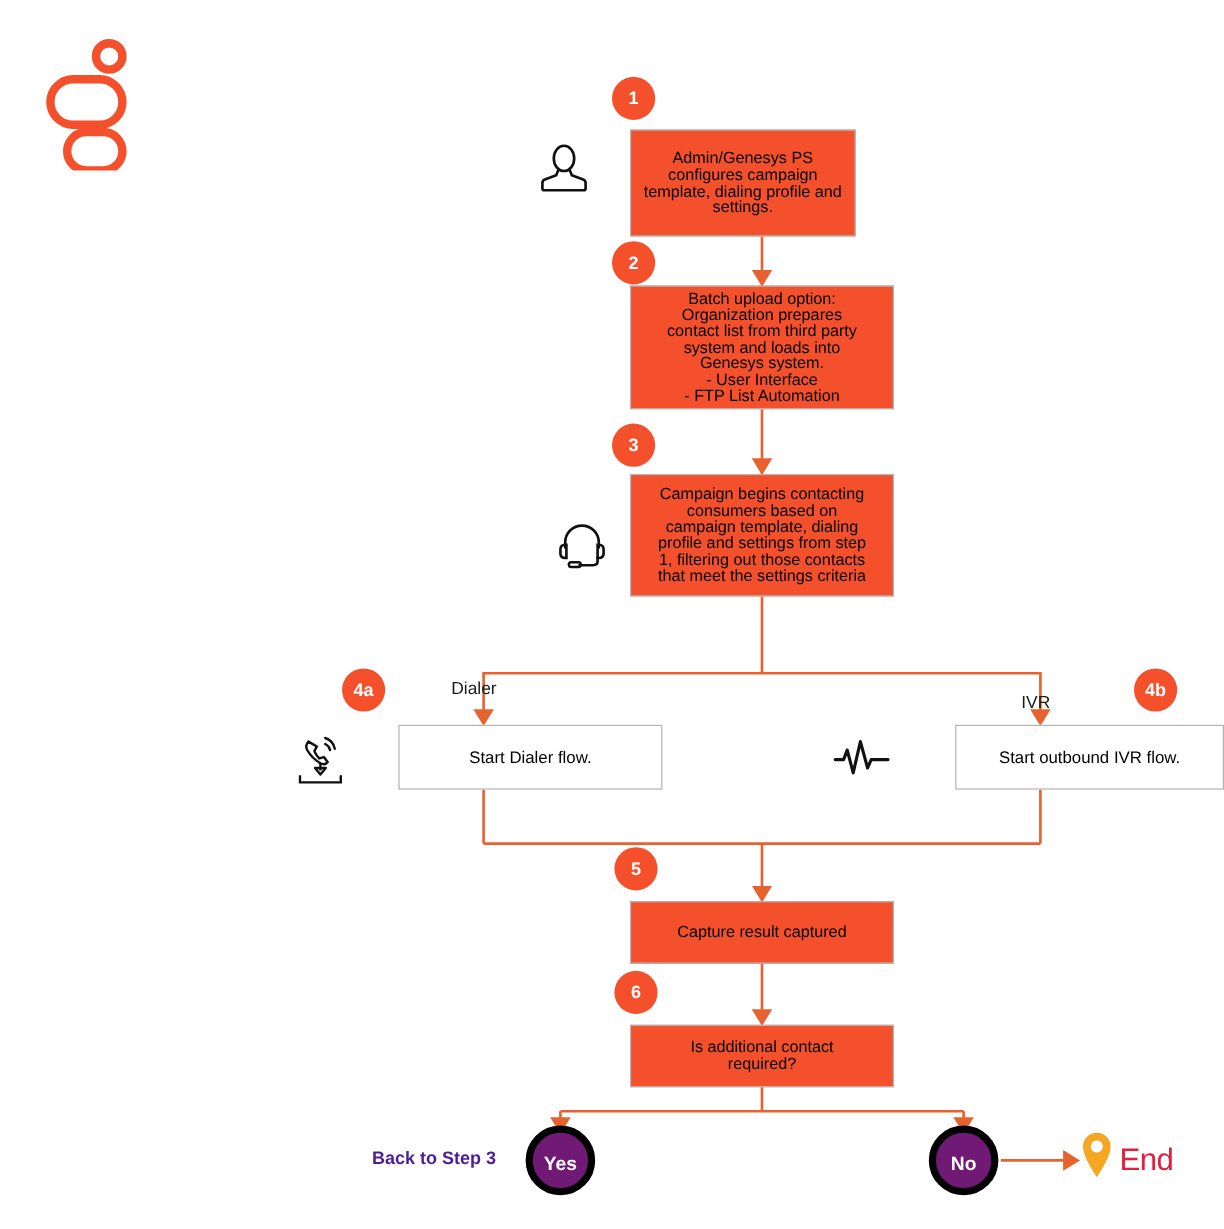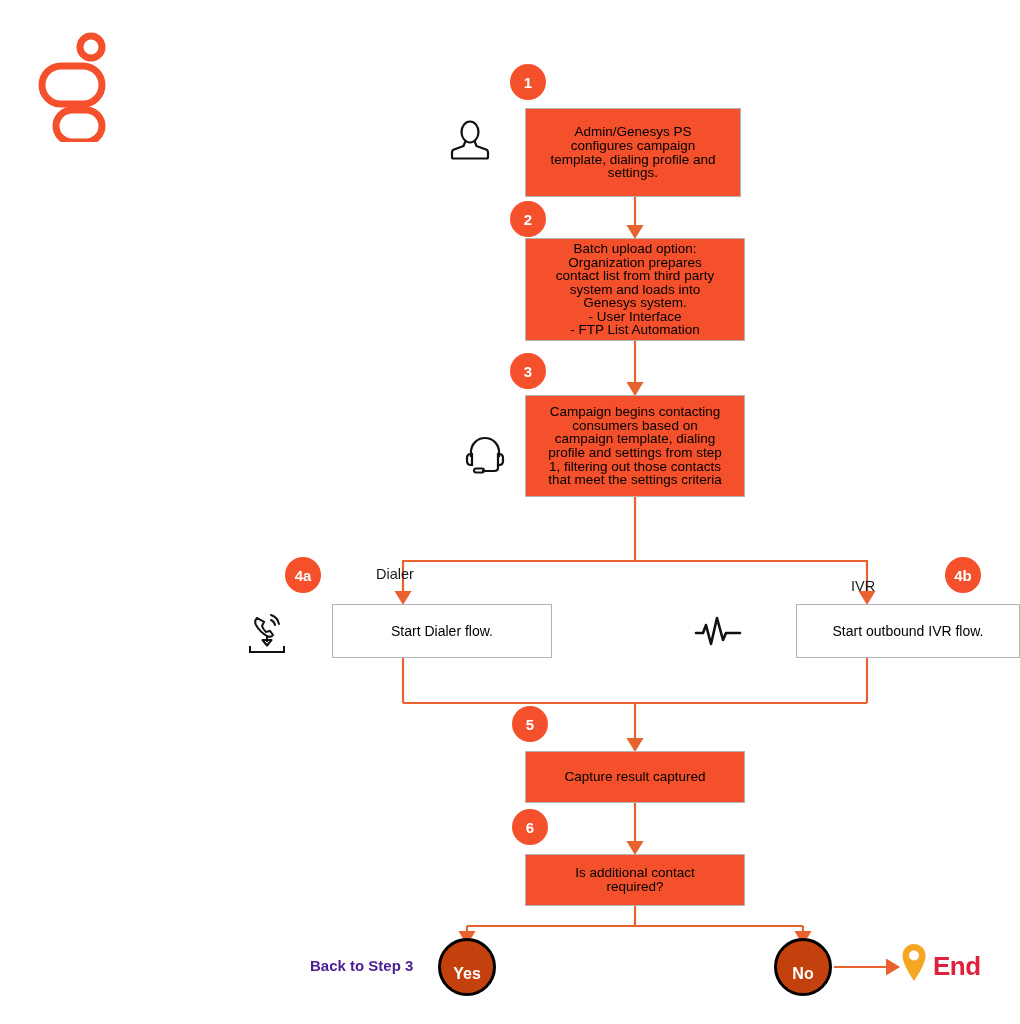--- a/index.html
+++ b/index.html
@@ -62,22 +62,22 @@
     align-items: center;
     justify-content: center;
     line-height: 1;
   }
   
   .decision-circle {
     position: absolute;
     width: 58px;
     height: 58px;
     border-radius: 50%;
-    background: #c2410c;
-    border: 3px solid #000000;
+    background: #701a75;
+    border: 6px solid #000000;
     color: #ffffff;
     font-size: 16px;
     font-weight: bold;
     display: flex;
     align-items: flex-end;
     justify-content: center;
     padding-bottom: 10px;
     box-sizing: border-box;
   }
   
@@ -90,21 +90,21 @@
   .note-text {
     position: absolute;
     font-size: 15px;
     font-weight: bold;
     color: #4c1d95;
     white-space: nowrap;
   }
   .end-text {
     position: absolute;
     font-size: 26px;
-    font-weight: bold;
+    font-weight: normal;
     color: #e0203c;
     letter-spacing: -0.5px;
     white-space: nowrap;
   }
   
   .glyph-icon {
     position: absolute;
   }
   
   #connectors {
@@ -166,21 +166,21 @@
   </svg>
 
   <div class="step-badge" style="left:510px; top:64px;">1</div>
   <div class="step-badge" style="left:510px; top:201px;">2</div>
   <div class="step-badge" style="left:510px; top:353px;">3</div>
   <div class="step-badge" style="left:285px; top:557px;">4a</div>
   <div class="step-badge" style="left:945px; top:557px;">4b</div>
   <div class="step-badge" style="left:512px; top:706px;">5</div>
   <div class="step-badge" style="left:512px; top:809px;">6</div>
 
-  <div class="proc-box" style="left:525px; top:108px; width:216px; height:89px;">Admin/Genesys PS
+  <div class="proc-box" style="left:525px; top:108px; width:188px; height:89px;">Admin/Genesys PS
 configures campaign
 template, dialing profile and
 settings.</div>
 
   <div class="proc-box" style="left:525px; top:238px; width:220px; height:103px;">Batch upload option:
 Organization prepares
 contact list from third party
 system and loads into
 Genesys system.
 - User Interface

